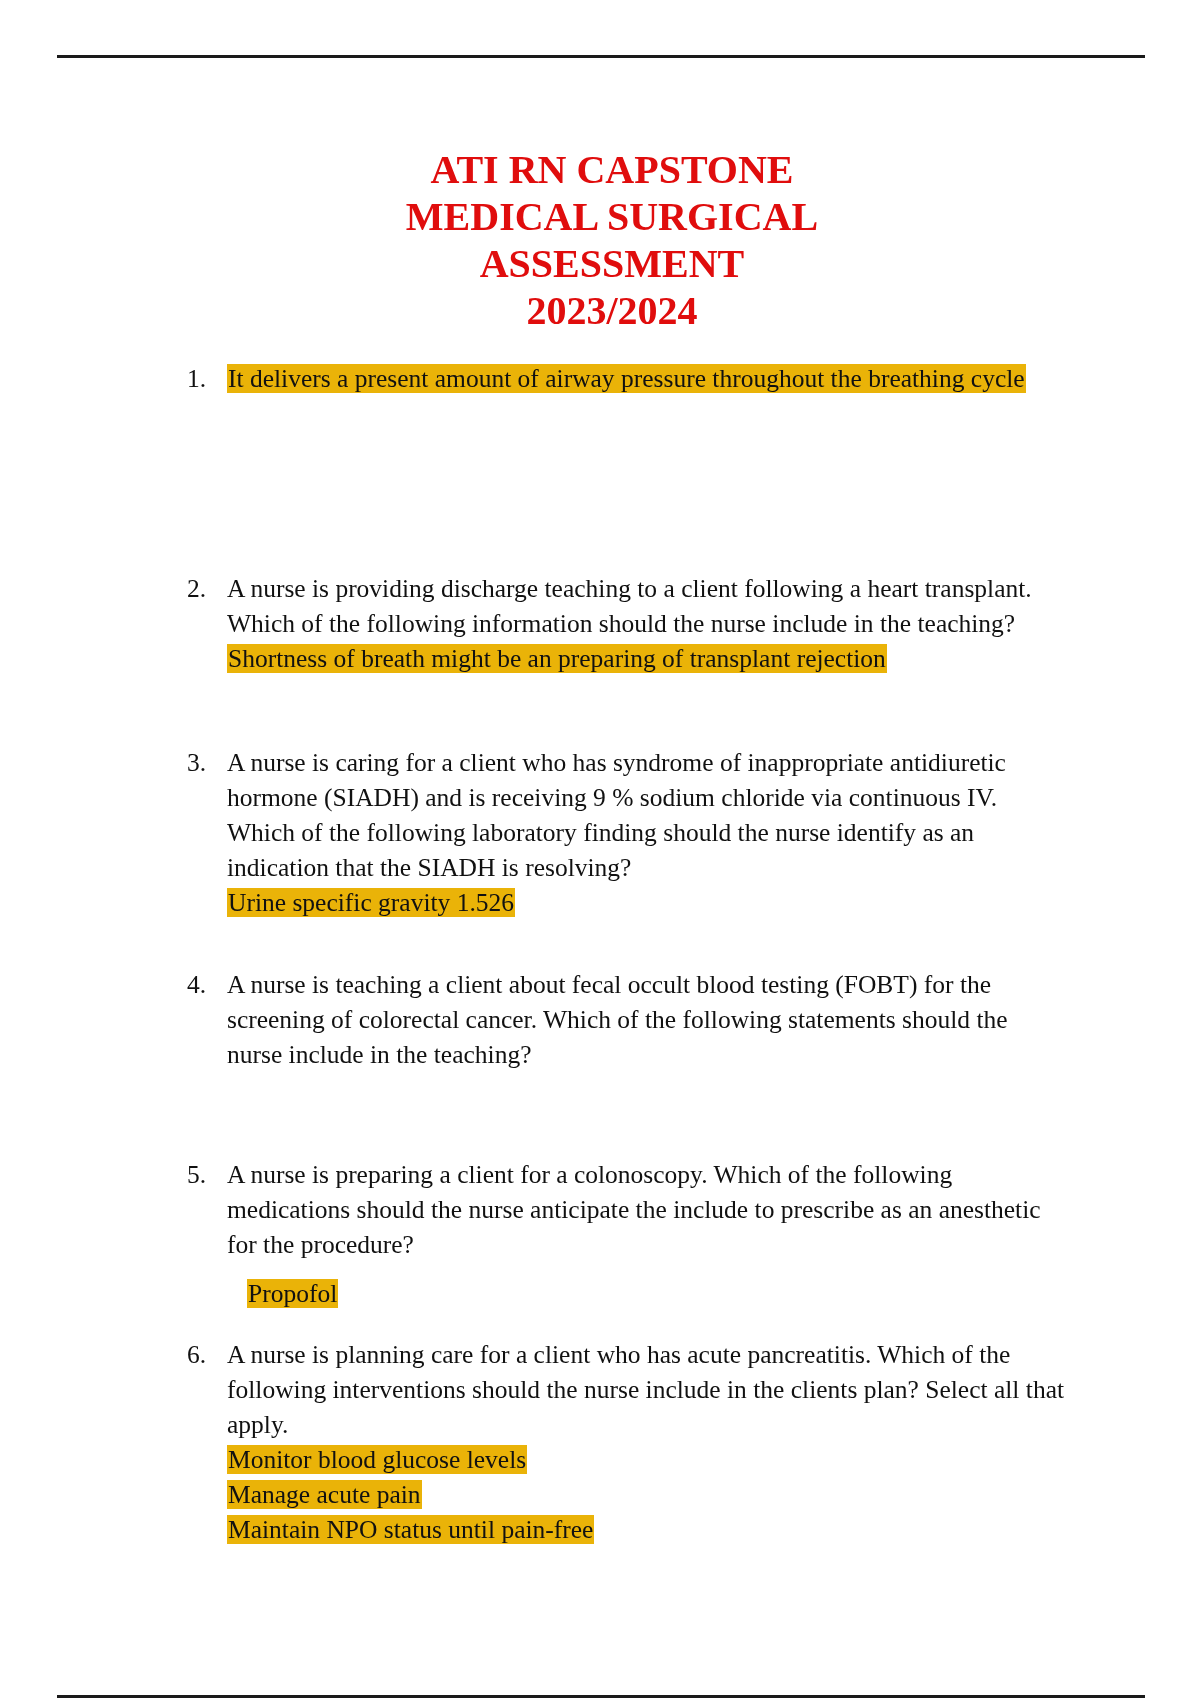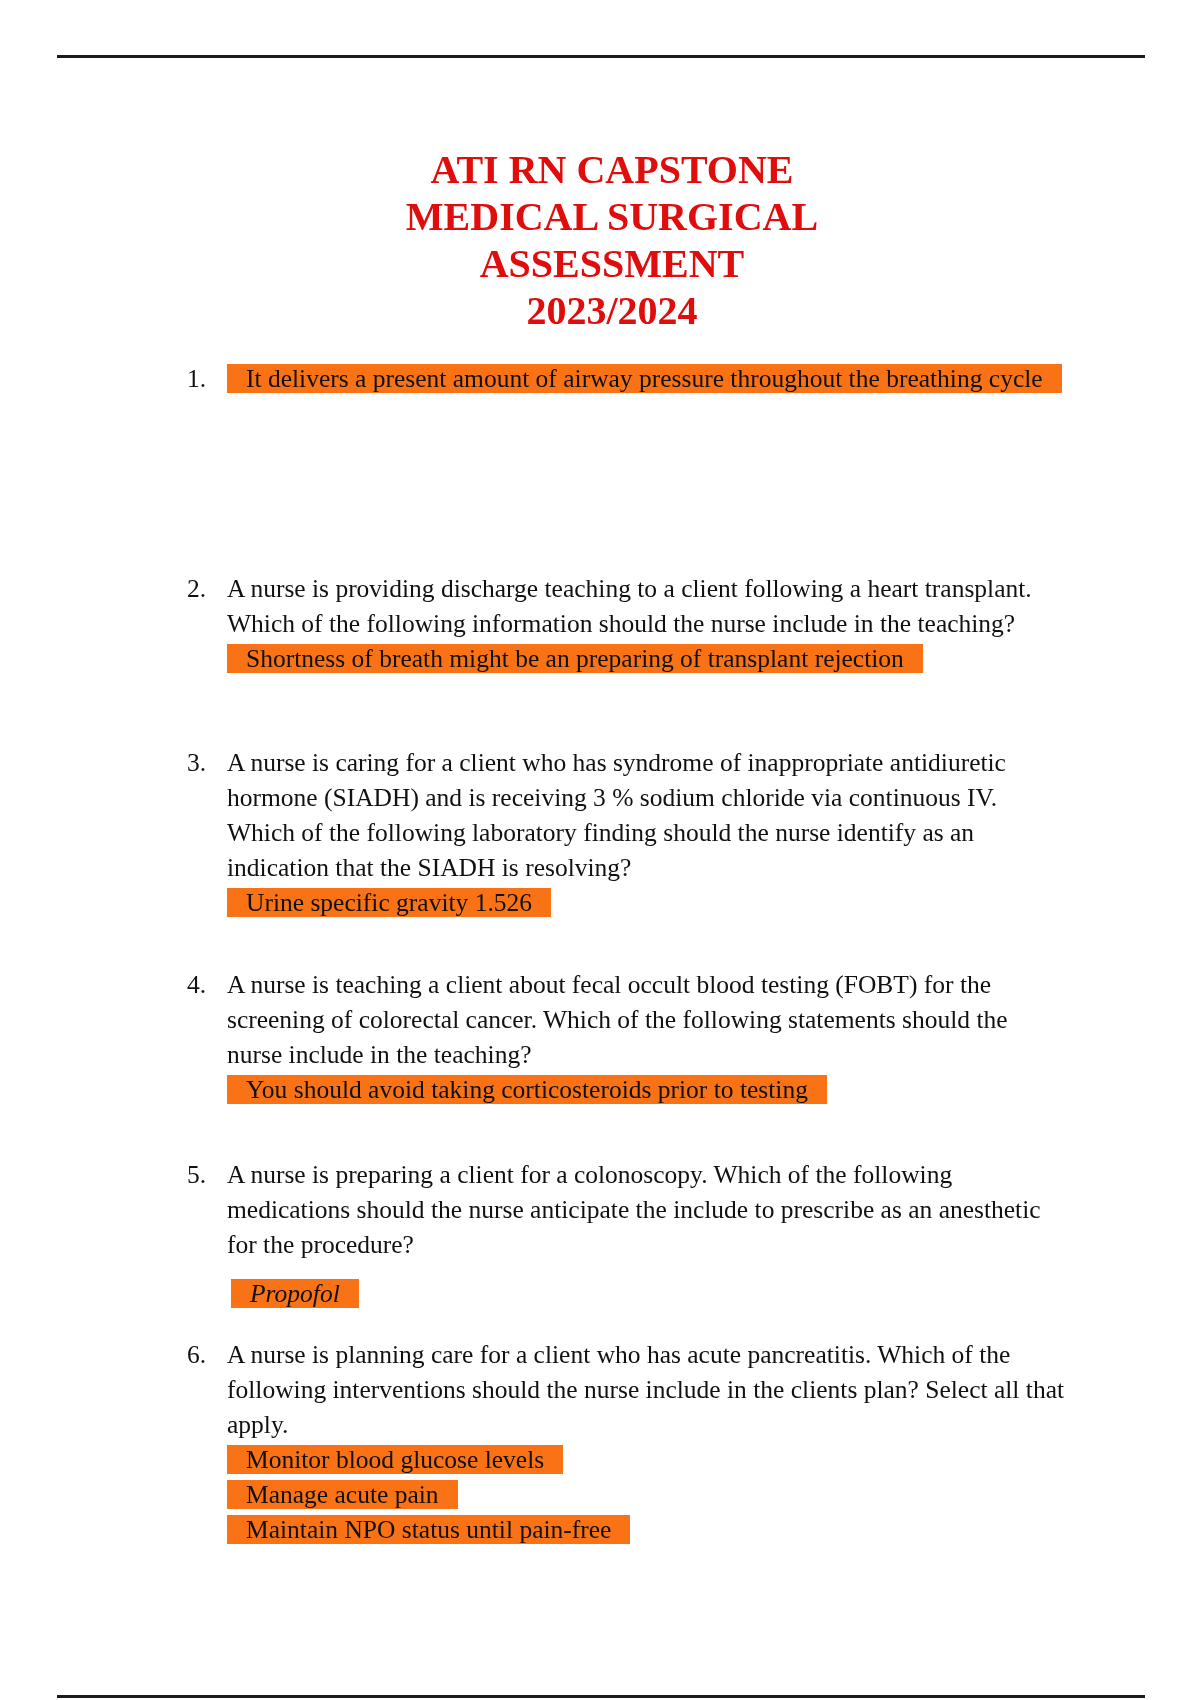--- a/index.html
+++ b/index.html
@@ -7,21 +7,21 @@
            font-family:"Liberation Serif", "DejaVu Serif", serif; color:#111; }
     .rule { position:absolute; left:57px; width:1088px; height:3px; background:#1a1a1a; }
     .rule.top { top:55px; }
     .rule.bottom { top:1695px; }
     .title { position:absolute; top:146px; left:0; width:1224px; text-align:center;
              color:#e00d0d; font-weight:bold; font-size:40px; line-height:47px; }
     .title div { margin:0; }
     .q { position:absolute; left:187px; width:880px; font-size:25.5px; line-height:35px; }
     .q .num { position:absolute; left:0; top:0; }
     .q .body { margin-left:40px; }
-    .ans { background:#f97316; display:inline; padding:0 19px;
+    .ans { background:#eab308; display:inline; padding:0 1px;
            box-decoration-break:clone; -webkit-box-decoration-break:clone; }
     .ans-block { margin-top:0; }
   </style>
 </head>
 <body>
 
 <div class="rule top"></div>
 
 <div class="title">
   <div>ATI RN CAPSTONE</div>
@@ -41,38 +41,37 @@
   <span class="num">2.</span>
   <div class="body">
     <div>A nurse is providing discharge teaching to a client following a heart transplant. Which of the following information should the nurse include in the teaching?</div>
     <div class="ans-block"><span class="ans">Shortness of breath might be an preparing of transplant rejection</span></div>
   </div>
 </div>
 
 <div class="q" style="top:745px;">
   <span class="num">3.</span>
   <div class="body">
-    <div>A nurse is caring for a client who has syndrome of inappropriate antidiuretic hormone (SIADH) and is receiving 3 % sodium chloride via continuous IV. Which of the following laboratory finding should the nurse identify as an indication that the SIADH is resolving?</div>
+    <div>A nurse is caring for a client who has syndrome of inappropriate antidiuretic hormone (SIADH) and is receiving 9 % sodium chloride via continuous IV. Which of the following laboratory finding should the nurse identify as an indication that the SIADH is resolving?</div>
     <div class="ans-block"><span class="ans">Urine specific gravity 1.526</span></div>
   </div>
 </div>
 
 <div class="q" style="top:967px;">
   <span class="num">4.</span>
   <div class="body">
     <div>A nurse is teaching a client about fecal occult blood testing (FOBT) for the screening of colorectal cancer. Which of the following statements should the nurse include in the teaching?</div>
-    <div class="ans-block"><span class="ans">You should avoid taking corticosteroids prior to testing</span></div>
   </div>
 </div>
 
 <div class="q" style="top:1157px;">
   <span class="num">5.</span>
   <div class="body">
     <div>A nurse is preparing a client for a colonoscopy. Which of the following medications should the nurse anticipate the include to prescribe as an anesthetic for the procedure?</div>
-    <div class="ans-block" style="margin-top:14px; margin-left:4px;font-style:italic;"><span class="ans">Propofol</span></div>
+    <div class="ans-block" style="margin-top:14px; margin-left:20px;"><span class="ans">Propofol</span></div>
   </div>
 </div>
 
 <div class="q" style="top:1337px;">
   <span class="num">6.</span>
   <div class="body">
     <div>A nurse is planning care for a client who has acute pancreatitis. Which of the following interventions should the nurse include in the clients plan? Select all that apply.</div>
     <div class="ans-block"><span class="ans">Monitor blood glucose levels</span></div>
     <div class="ans-block"><span class="ans">Manage acute pain</span></div>
     <div class="ans-block"><span class="ans">Maintain NPO status until pain-free</span></div>

